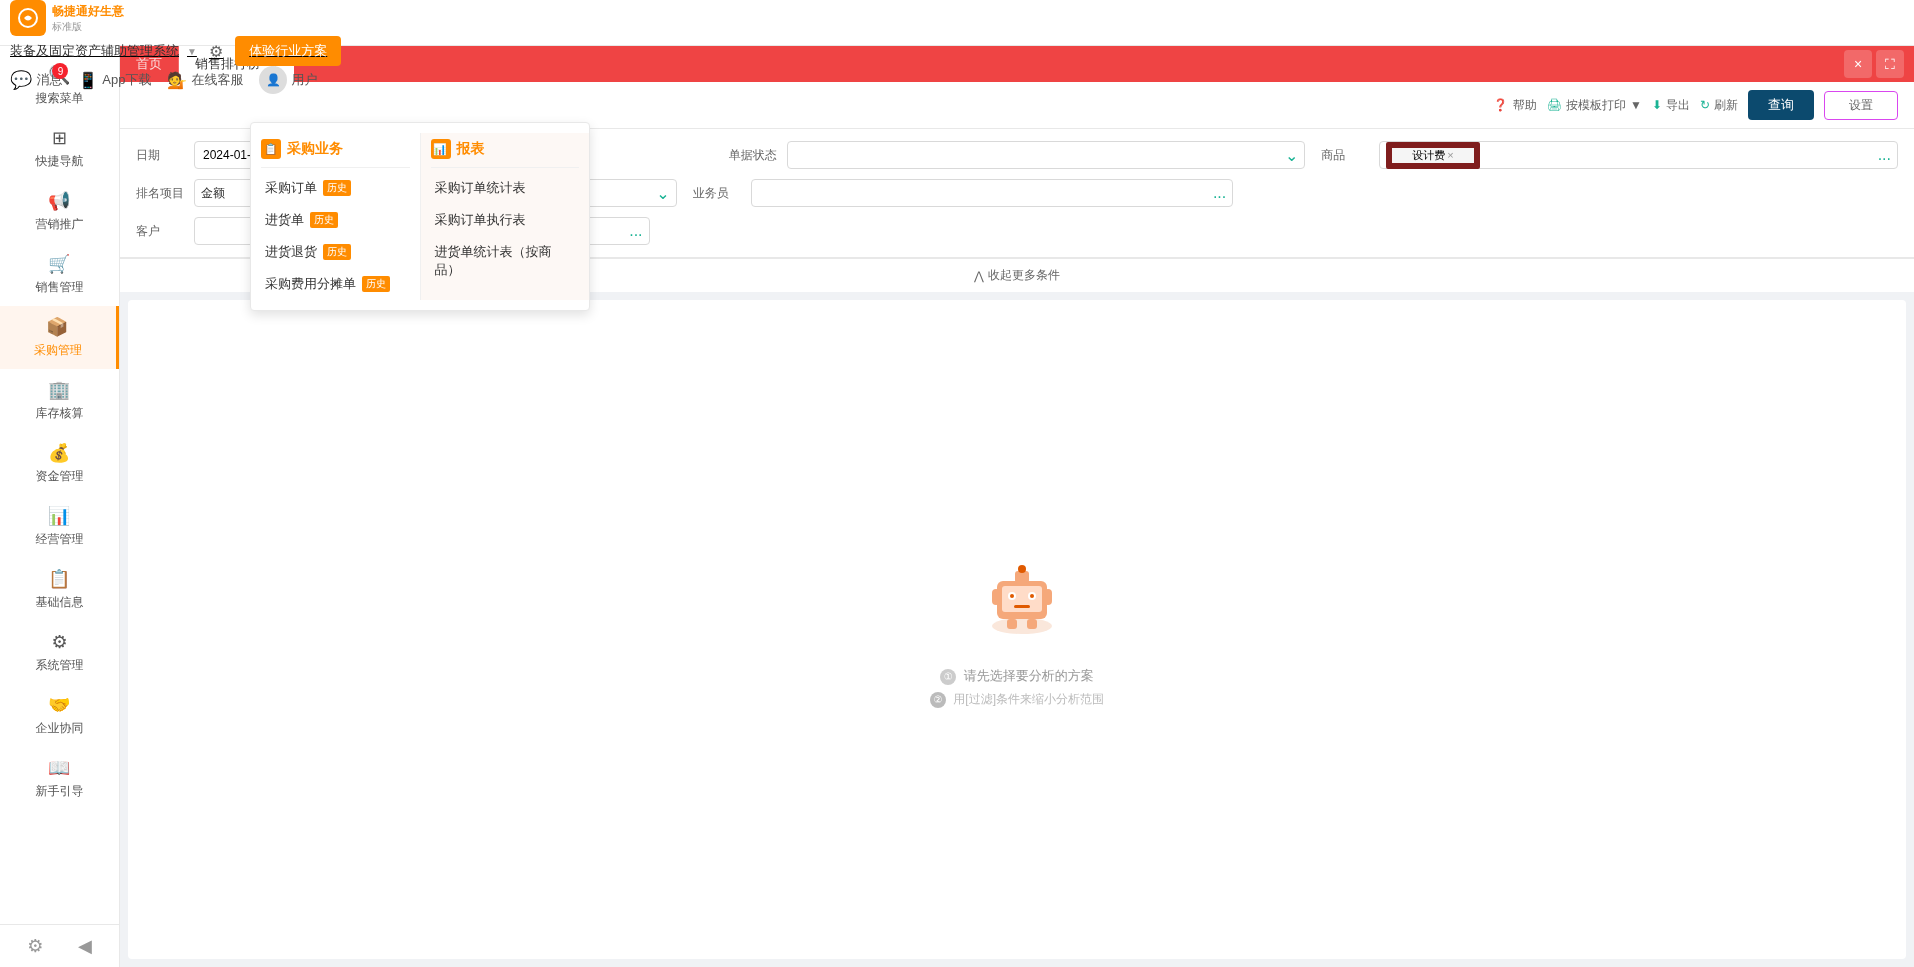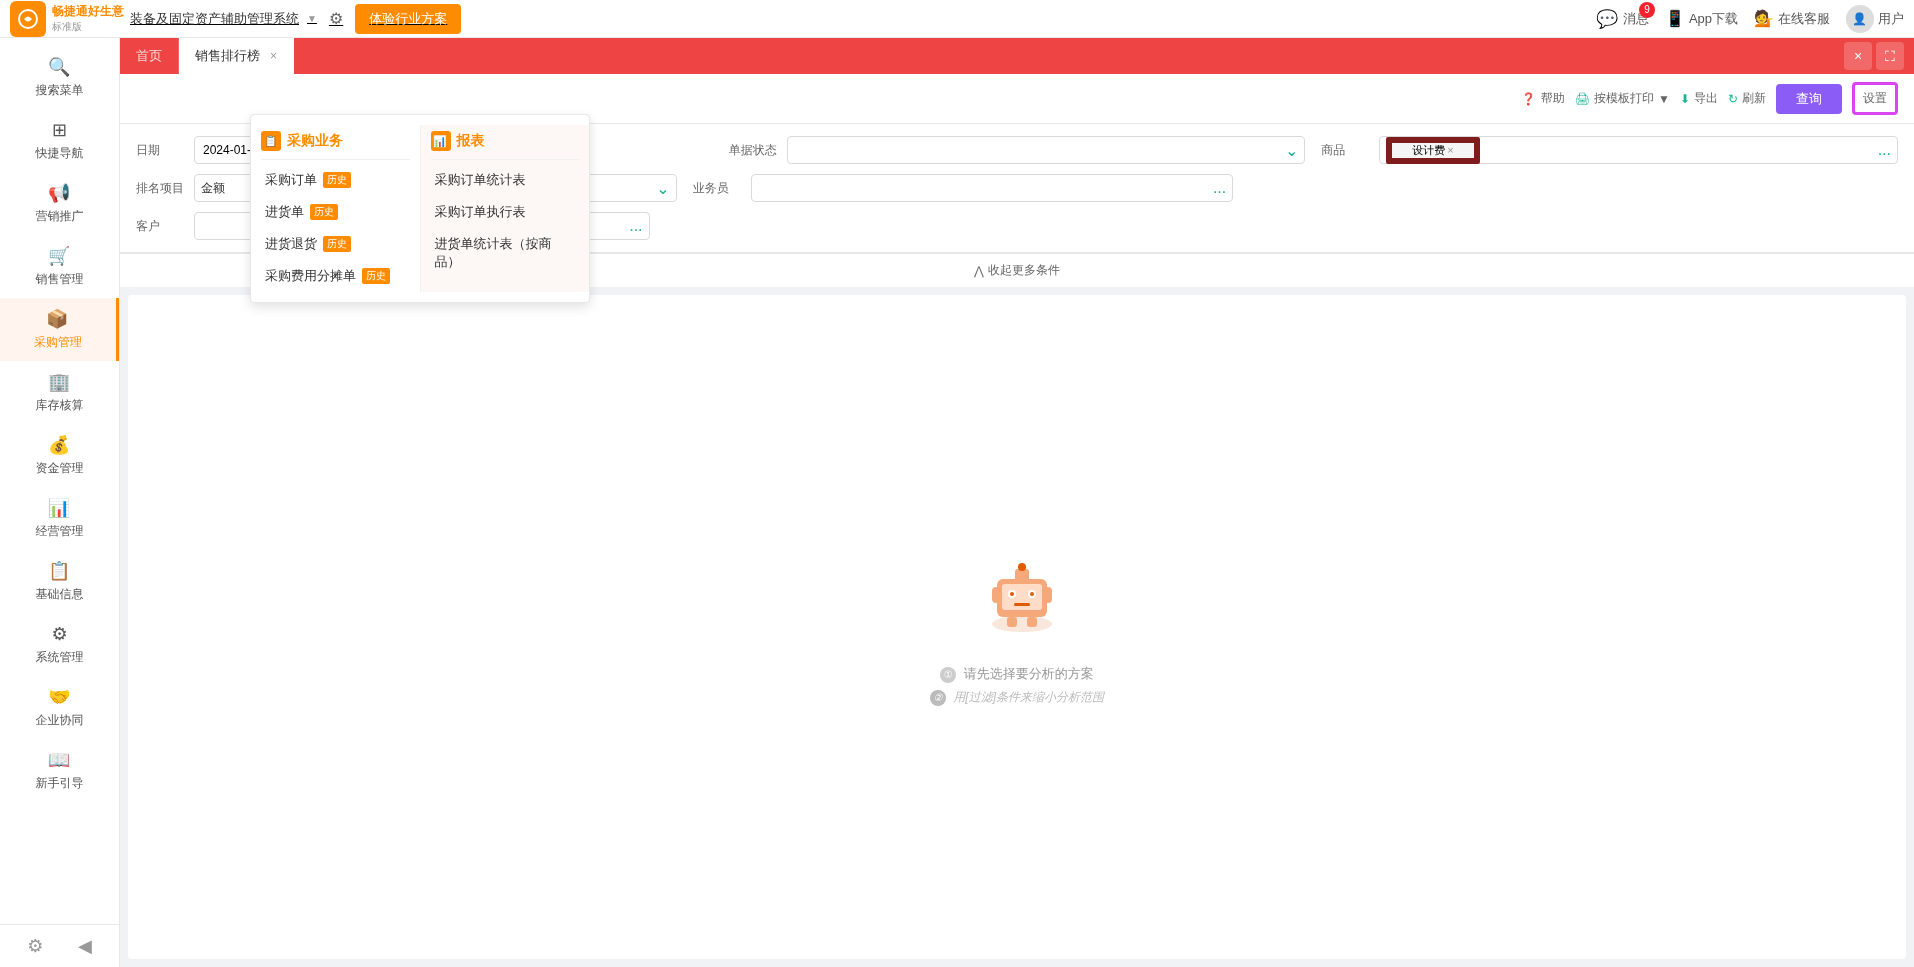--- a/index.html
+++ b/index.html
@@ -1,26 +1,27 @@
 <!DOCTYPE html>
 <html><head>
   <meta charset="utf-8">
   <style>
     * { box-sizing: border-box; margin: 0; padding: 0; font-family: 'Microsoft YaHei', sans-serif; }
     body { width: 1914px; height: 967px; overflow: hidden; background: #f5f5f5; display: flex; flex-direction: column; }
 
     
     .top-header {
-      height: 38px;
-      background: #fff;
-      display: flex;
-      align-items: center;
+      height: 46px;
+      background: #fff;
+      display: flex;
+      align-items: flex-start;
       border-bottom: 1px solid #e8e8e8;
       padding: 0 10px;
       z-index: 100;
+      flex-direction: column;
     }
     .logo-area {
       width: 120px;
       display: flex;
       align-items: center;
       gap: 6px;
     }
     .logo-icon {
       width: 36px;
       height: 36px;
@@ -249,34 +250,34 @@
     .toolbar-btn {
       display: flex;
       align-items: center;
       gap: 4px;
       font-size: 12px;
       color: #666;
       cursor: pointer;
     }
     .toolbar-btn .icon { color: #1ab394; }
     .query-btn {
-      background: #8b5cf6;
+      background: #0c4a6e;
       color: white;
       border: none;
       border-radius: 4px;
       padding: 6px 20px;
       font-size: 13px;
       cursor: pointer;
     }
     .settings-btn {
       background: #fff;
       color: #666;
-      border: 3px solid #d946ef;
+      border: 1px solid #d946ef;
       border-radius: 4px;
-      padding: 5px 8px;
+      padding: 5px 24px;
       font-size: 12px;
       cursor: pointer;
     }
 
     
     .filter-area {
       background: #fff;
       padding: 12px 16px;
       border-bottom: 1px solid #e8e8e8;
     }
@@ -380,21 +381,20 @@
     }
     .empty-text {
       font-size: 13px;
       color: #999;
       margin-bottom: 6px;
       margin-top: 20px;
     }
     .empty-text-2 {
       font-size: 12px;
       color: #bbb;
-      font-style: italic;
     }
     .step-num {
       display: inline-block;
       width: 16px;
       height: 16px;
       background: #ccc;
       border-radius: 50%;
       color: white;
       font-size: 10px;
       text-align: center;

